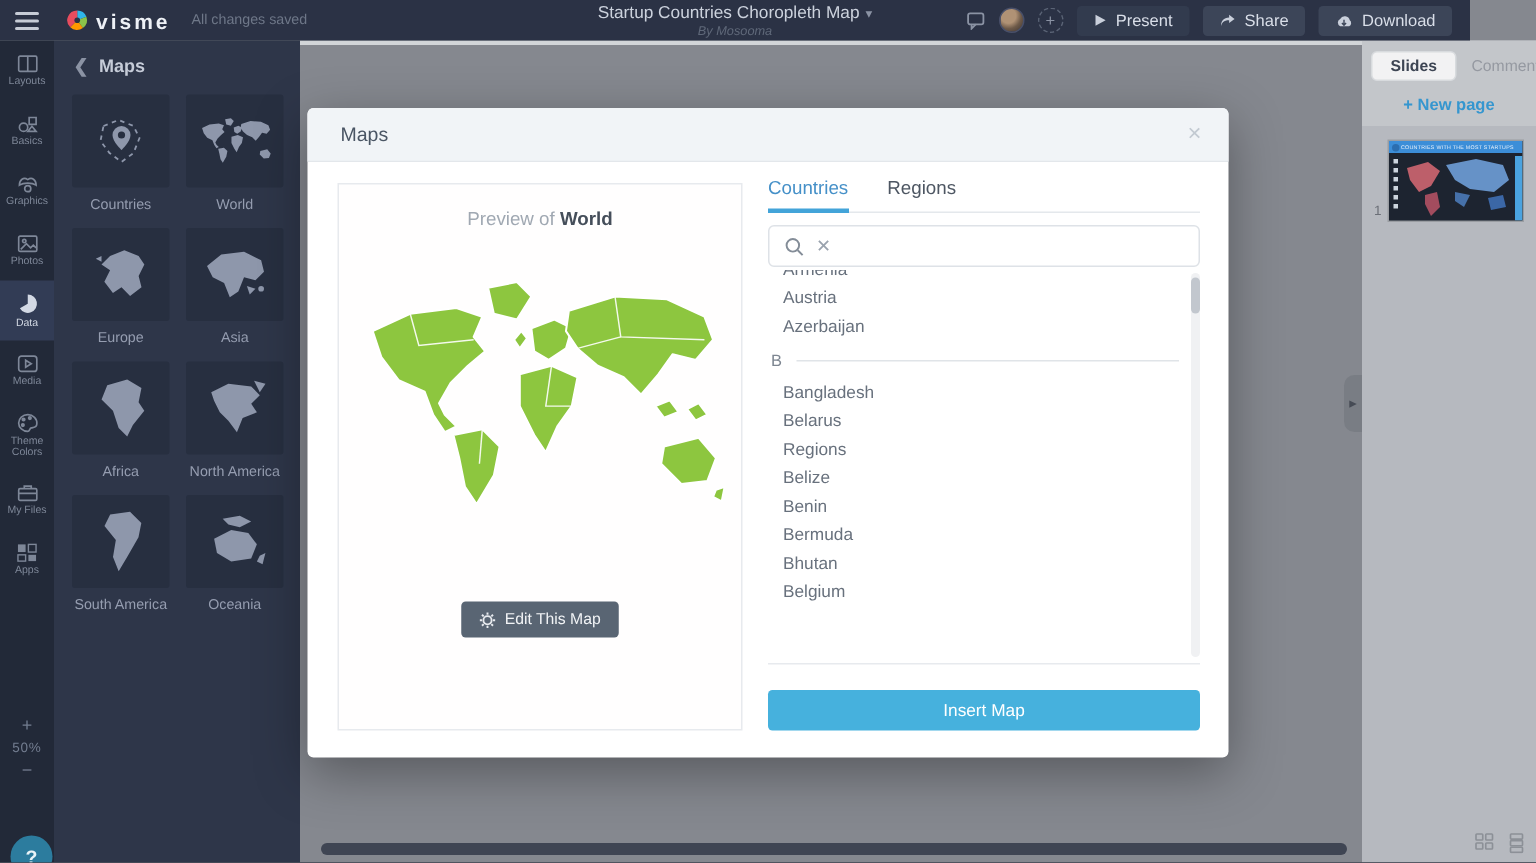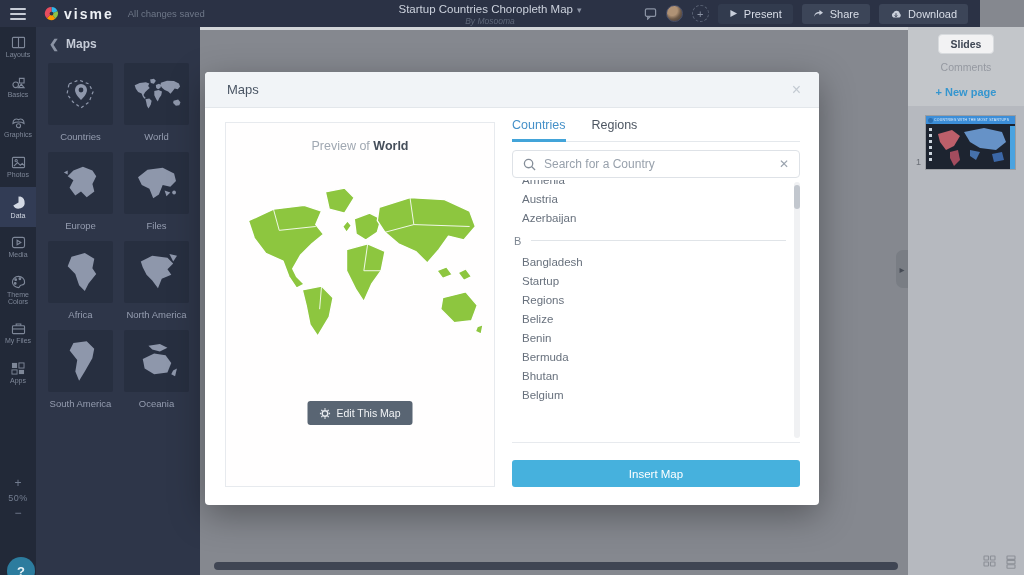--- a/index.html
+++ b/index.html
@@ -48,21 +48,21 @@
 
   
   .canvas { position:absolute; left:200px; top:27px; width:708px; height:548px; background:#85888f; z-index:1; }
   .canvas-topline { position:absolute; left:0; top:0; width:100%; height:3px; background:#d2d5d8; }
   .canvas-scrollbar { position:absolute; left:14px; bottom:5px; width:684px; height:8px; background:#3f4553; border-radius:4px; cursor:pointer; }
   .collapse-tab { position:absolute; right:0; top:223px; width:12px; height:38px; background:#797d84; border-radius:7px 0 0 7px; display:flex; align-items:center; justify-content:center; color:#464b55; font-size:10px; cursor:pointer; }
 
   
   .rightpanel { position:absolute; left:908px; top:27px; width:116px; height:548px; background:#b6b9bf; z-index:2; }
   .rp-top { background:#c3c6ca; padding:7px 6px 8px 6px; }
-  .rp-tabs { display:flex; align-items:center; gap:4px;flex-direction:column; }
+  .rp-tabs { display:flex; align-items:center; gap:4px; }
   .rp-tab-active { background:#f2f2f3; border:1px solid #d8dbde; border-radius:4px; color:#3d4553; font-size:10.5px; font-weight:bold; padding:3px 12px; cursor:pointer; }
   .rp-tab { color:#9599a1; font-size:10.5px; padding:3px 6px; cursor:pointer; }
   .rp-newpage { text-align:center; color:#3596cf; font-size:11px; font-weight:bold; margin-top:10px; cursor:pointer; }
   .rp-slide-row { display:flex; align-items:flex-end; gap:5px; padding:10px 4px 0 8px; }
   .rp-slide-num { color:#6b6f77; font-size:9px; padding-bottom:2px; }
   .rp-thumb { position:relative; width:89px; height:53px; background:#1d2430; overflow:hidden; cursor:pointer; box-shadow:0 0 0 1px rgba(0,0,0,.15); }
   .rp-thumb-bar { position:absolute; left:0; top:0; width:100%; height:8px; background:#3c8ed8; color:#e8f1fb; font-size:3.5px; line-height:8px; padding-left:8px; letter-spacing:.2px; overflow:hidden; white-space:nowrap; }
   .rp-thumb-dot { position:absolute; left:2px; top:1.5px; width:5px; height:5px; border-radius:50%; background:#2b6eb0; }
   .rp-legend { position:absolute; left:3px; top:12px; display:flex; flex-direction:column; gap:3px; }
   .rp-legend i { width:3px; height:3px; background:#cdd5de; }
@@ -285,21 +285,21 @@
         <div class="tile-lbl">Europe</div>
       </div>
       <div class="tile">
         <div class="tile-img">
             <svg width="46" height="38" viewBox="0 0 48 40">
               <path d="M4,14 L14,6 L30,4 L42,10 L44,18 L38,24 L30,22 L26,32 L20,36 L16,26 L8,22 Z" fill="currentColor"></path>
               <path d="M32,28 L38,30 L34,34 Z" fill="currentColor"></path>
               <circle cx="42" cy="30" r="2" fill="currentColor"></circle>
             </svg>
           </div>
-        <div class="tile-lbl">Files</div>
+        <div class="tile-lbl">Asia</div>
       </div>
       <div class="tile">
         <div class="tile-img">
             <svg width="38" height="42" viewBox="0 0 40 44">
               <path d="M10,6 L24,2 L34,8 L32,18 L36,24 L28,34 L24,42 L18,36 L14,24 L6,16 Z" fill="currentColor"></path>
             </svg>
           </div>
         <div class="tile-lbl">Africa</div>
       </div>
       <div class="tile">
@@ -442,35 +442,34 @@
         <div class="m-tab">Regions</div>
       </div>
 
       <div class="search-wrap">
         <span class="search-icon">
           <svg width="13" height="13" viewBox="0 0 14 14" fill="none" stroke="currentColor" stroke-width="1.4">
               <circle cx="6" cy="6" r="4.5"></circle>
               <line x1="9.5" y1="9.5" x2="13" y2="13"></line>
             </svg>
         </span>
-        <input type="text" placeholder="Search for a Country" style="">
         <span class="search-clear">✕</span>
       </div>
 
       <div class="country-list">
         <div class="country-scroll">
           <div class="country-row">Armenia</div>
           <div class="country-row">Austria</div>
           <div class="country-row">Azerbaijan</div>
           <div class="letter-row">
             <span class="letter">B</span>
               <span class="rule"></span>
           </div>
           <div class="country-row">Bangladesh</div>
-          <div class="country-row">Startup</div>
+          <div class="country-row">Belarus</div>
           <div class="country-row">Regions</div>
           <div class="country-row">Belize</div>
           <div class="country-row">Benin</div>
           <div class="country-row">Bermuda</div>
           <div class="country-row">Bhutan</div>
           <div class="country-row">Belgium</div>
         </div>
         <div class="list-scrollbar">
             <div class="list-thumb"></div>
           </div>

